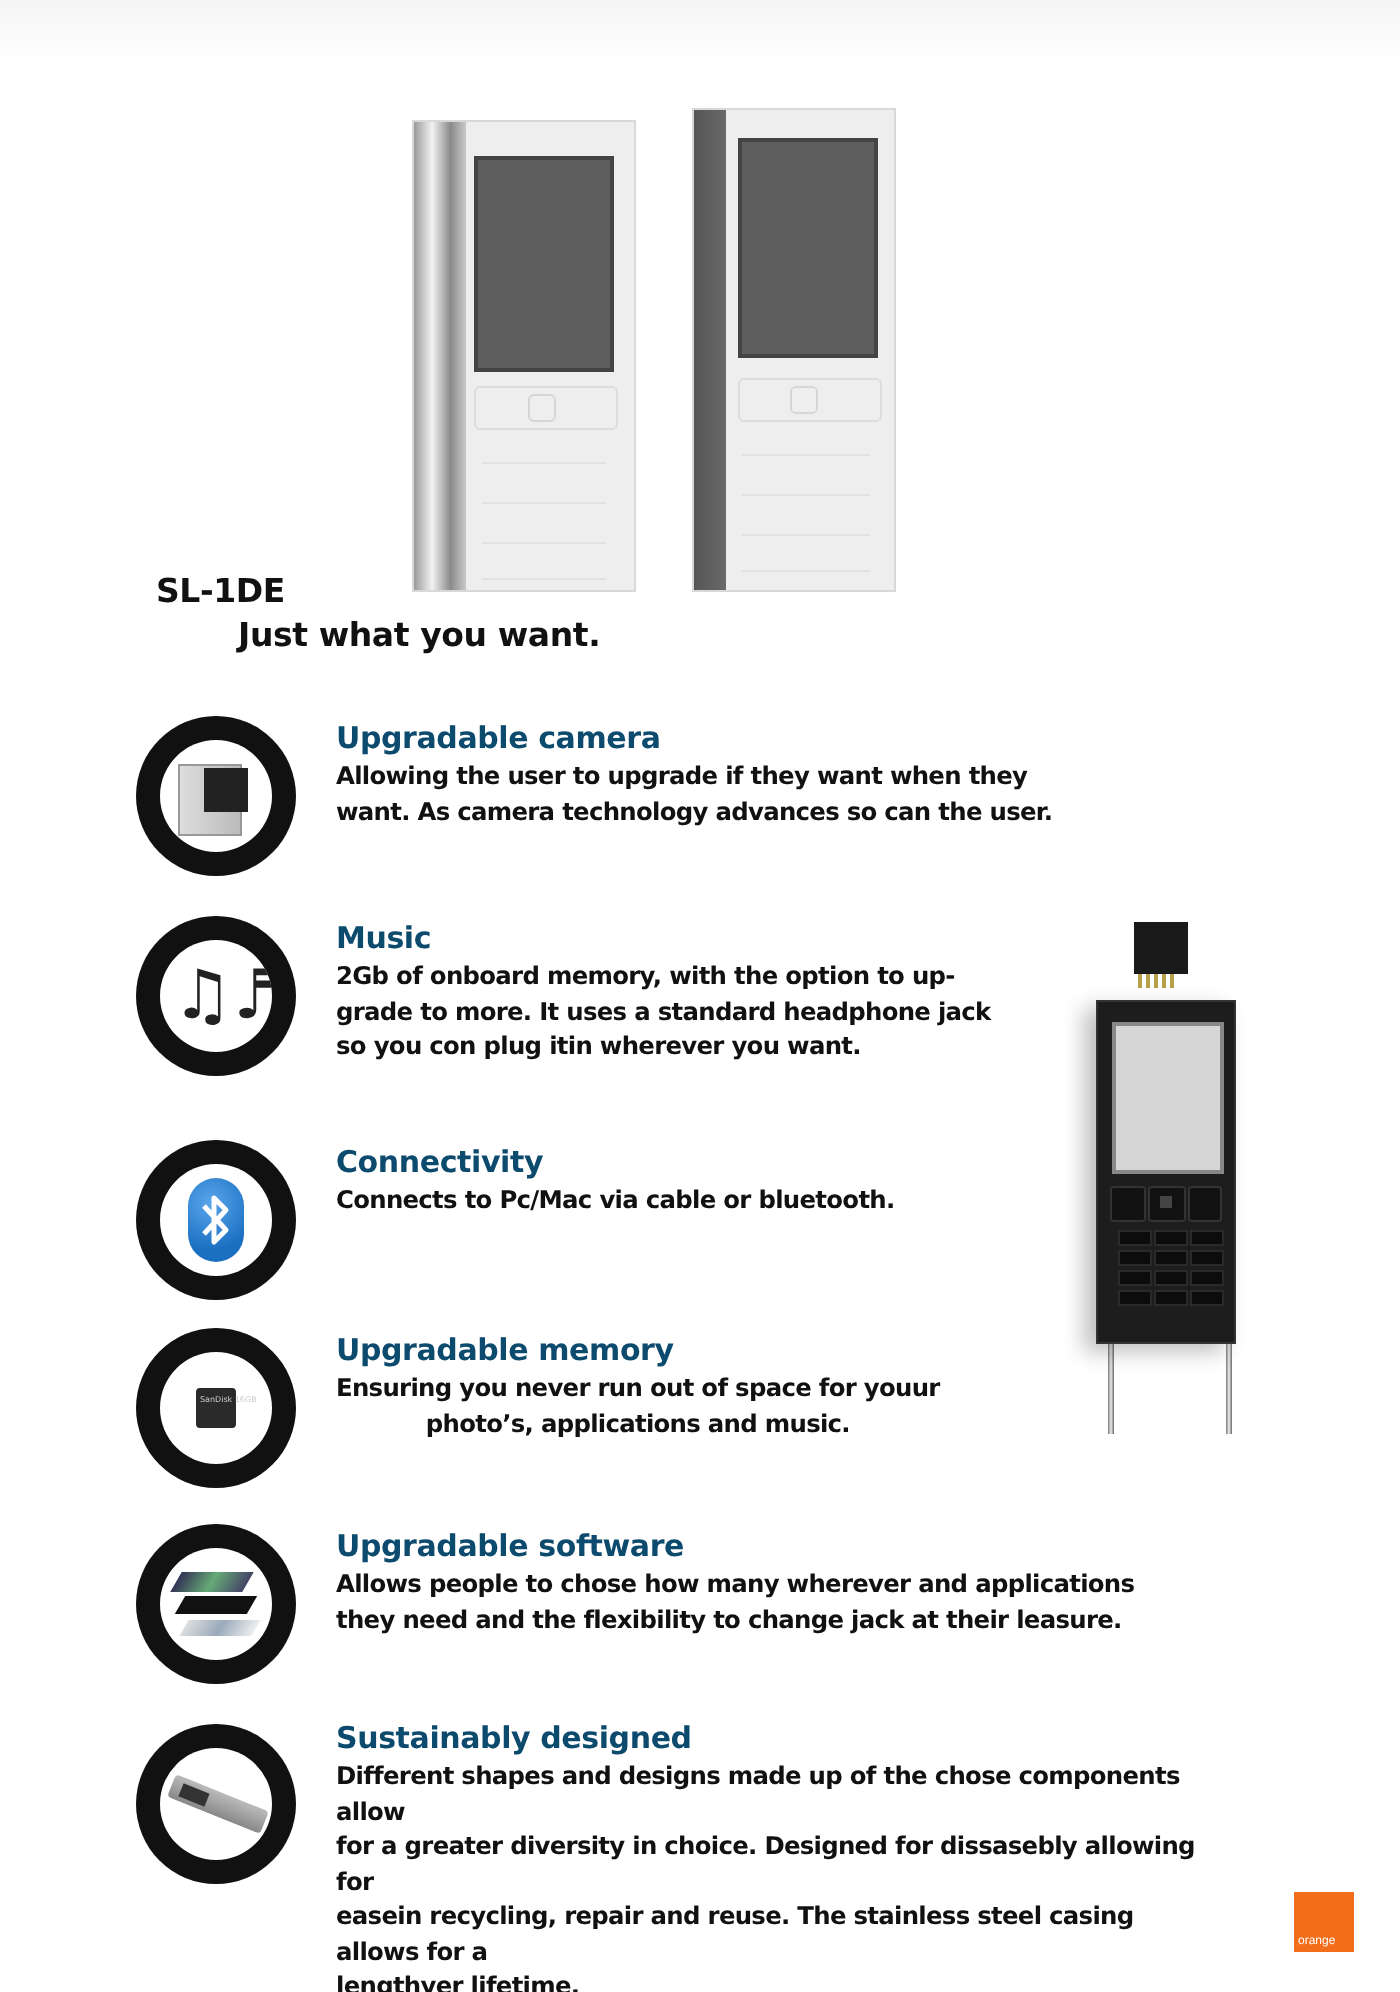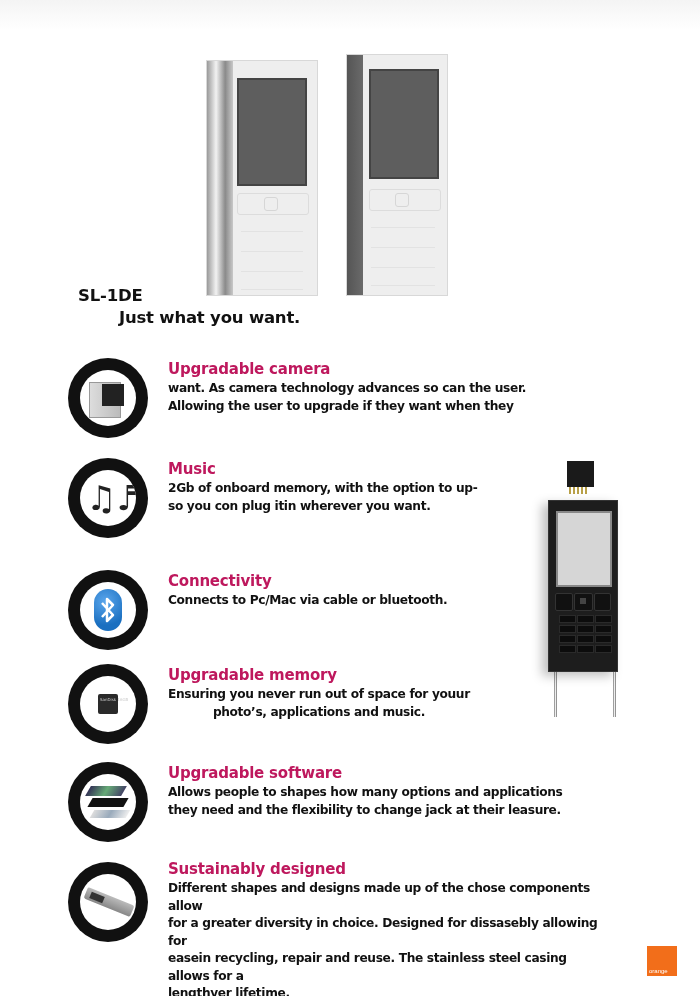--- a/index.html
+++ b/index.html
@@ -18,21 +18,21 @@
   .phone-white .screen { position:absolute; background:#5e5e5e; border:2px solid #444; }
   .keyrow { position:absolute; height:1px; background:#e2e2e2; }
 
   .heading { position:absolute; left:78px; font-weight:bold; font-size:16.5px; letter-spacing:-0.2px; color:#111; }
 
   .feature { position:absolute; left:68px; width:540px; }
   .ring { position:absolute; left:0; top:0; width:80px; height:80px; border-radius:50%;
     background:#111; }
   .ring .inner { position:absolute; left:12px; top:12px; width:56px; height:56px; border-radius:50%;
     background:#fff; overflow:hidden; }
-  .ftitle { position:absolute; left:100px; top:2px; font-weight:bold; font-size:15px; color:#be185d; white-space:nowrap; letter-spacing:-0.2px;}
+  .ftitle { position:absolute; left:100px; top:2px; font-weight:bold; font-size:15px; color:#0c4a6e; white-space:nowrap; letter-spacing:-0.2px;}
   .fdesc { position:absolute; left:100px; top:22px; font-weight:bold; font-size:12.2px; line-height:17.5px; color:#111; letter-spacing:-0.35px; }
 
   
   .rphone { position:absolute; left:548px; top:500px; width:68px; height:170px; background:#1d1d1d; border:1px solid #333;
     box-shadow:-6px 4px 10px rgba(0,0,0,0.25); }
   .rphone .rscreen { position:absolute; left:7px; top:10px; width:52px; height:72px; background:#d6d6d6; border:2px solid #888; }
   .rphone .nav { position:absolute; top:92px; height:16px; background:#111; border:1px solid #333; border-radius:2px;}
   .rphone .key { position:absolute; width:15px; height:6px; background:#0c0c0c; border:1px solid #2a2a2a; }
   .module { position:absolute; left:567px; top:461px; width:27px; height:26px; background:#1a1a1a; }
   .pins { position:absolute; left:569px; top:487px; width:20px; height:7px;
@@ -75,34 +75,35 @@
 
 <div class="feature" style="top:358px;height:80px;">
   <div class="ring">
     <div class="inner">
       <div style="position:absolute;left:9px;top:12px;width:30px;height:34px;background:linear-gradient(90deg,#ddd,#bbb);border:1px solid #999;"></div>
       <div style="position:absolute;left:22px;top:14px;width:22px;height:22px;background:#222;"></div>
     </div>
   </div>
   <div class="ftitle">Upgradable camera</div>
   <div class="fdesc">
+    <div>Allowing the user to upgrade if they want when they</div>
     <div>want. As camera technology advances so can the user.</div>
-    <div>Allowing the user to upgrade if they want when they</div>
   </div>
 </div>
 
 <div class="feature" style="top:458px;height:80px;">
   <div class="ring">
     <div class="inner">
       <div style="position:absolute;left:6px;top:6px;font-size:34px;line-height:44px;color:#222;">♫♬</div>
     </div>
   </div>
   <div class="ftitle">Music</div>
   <div class="fdesc">
     <div>2Gb of onboard memory, with the option to up-</div>
+    <div>grade to more. It uses a standard headphone jack</div>
     <div>so you con plug itin wherever you want.</div>
   </div>
 </div>
 
 <div class="feature" style="top:570px;height:80px;">
   <div class="ring">
     <div class="inner">
       <div style="position:absolute;left:14px;top:7px;width:28px;height:42px;border-radius:14px;background:radial-gradient(circle at 40% 30%,#5aa6ec,#1a6fc0 70%);"></div>
       <svg style="position:absolute;left:18px;top:13px;" width="20" height="30" viewBox="0 0 20 30">
         <path d="M4 8 L15 20 L9 26 L9 4 L15 10 L4 22" fill="none" stroke="#fff" stroke-width="2.5" stroke-linejoin="round"></path>
@@ -132,21 +133,21 @@
 <div class="feature" style="top:762px;height:80px;">
   <div class="ring">
     <div class="inner">
       <div style="position:absolute;left:8px;top:12px;width:36px;height:10px;background:linear-gradient(90deg,#335,#6a7,#446);transform:skewX(-30deg);"></div>
       <div style="position:absolute;left:10px;top:24px;width:36px;height:9px;background:#111;transform:skewX(-30deg);"></div>
       <div style="position:absolute;left:12px;top:36px;width:36px;height:8px;background:linear-gradient(90deg,#ddd,#9ab,#eee);transform:skewX(-30deg);"></div>
     </div>
   </div>
   <div class="ftitle">Upgradable software</div>
   <div class="fdesc">
-    <div>Allows people to shapes how many options and applications</div>
+    <div>Allows people to chose how many wherever and applications</div>
     <div>they need and the flexibility to change jack at their leasure.</div>
   </div>
 </div>
 
 <div class="feature" style="top:858px;height:80px;">
   <div class="ring" style="top:4px;">
     <div class="inner">
       <div style="position:absolute;left:4px;top:22px;width:50px;height:12px;background:linear-gradient(#bbb,#888);transform:rotate(22deg);border-radius:2px;"></div>
       <div style="position:absolute;left:10px;top:20px;width:14px;height:7px;background:#333;transform:rotate(22deg);"></div>
     </div>

